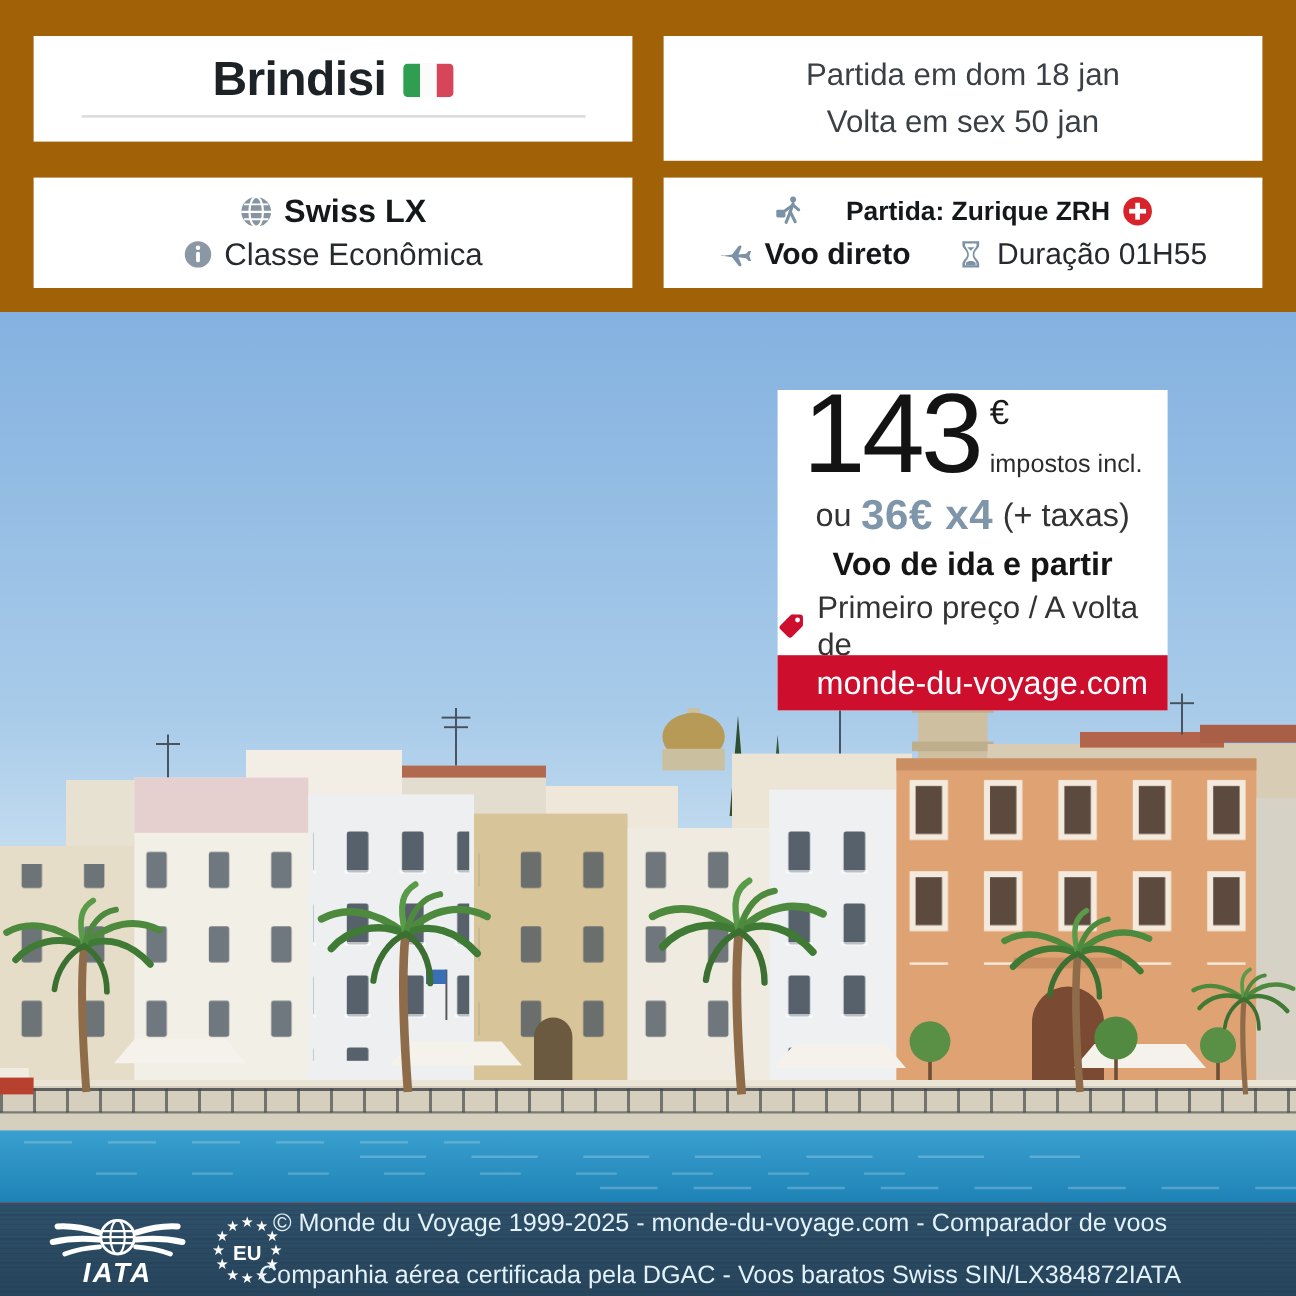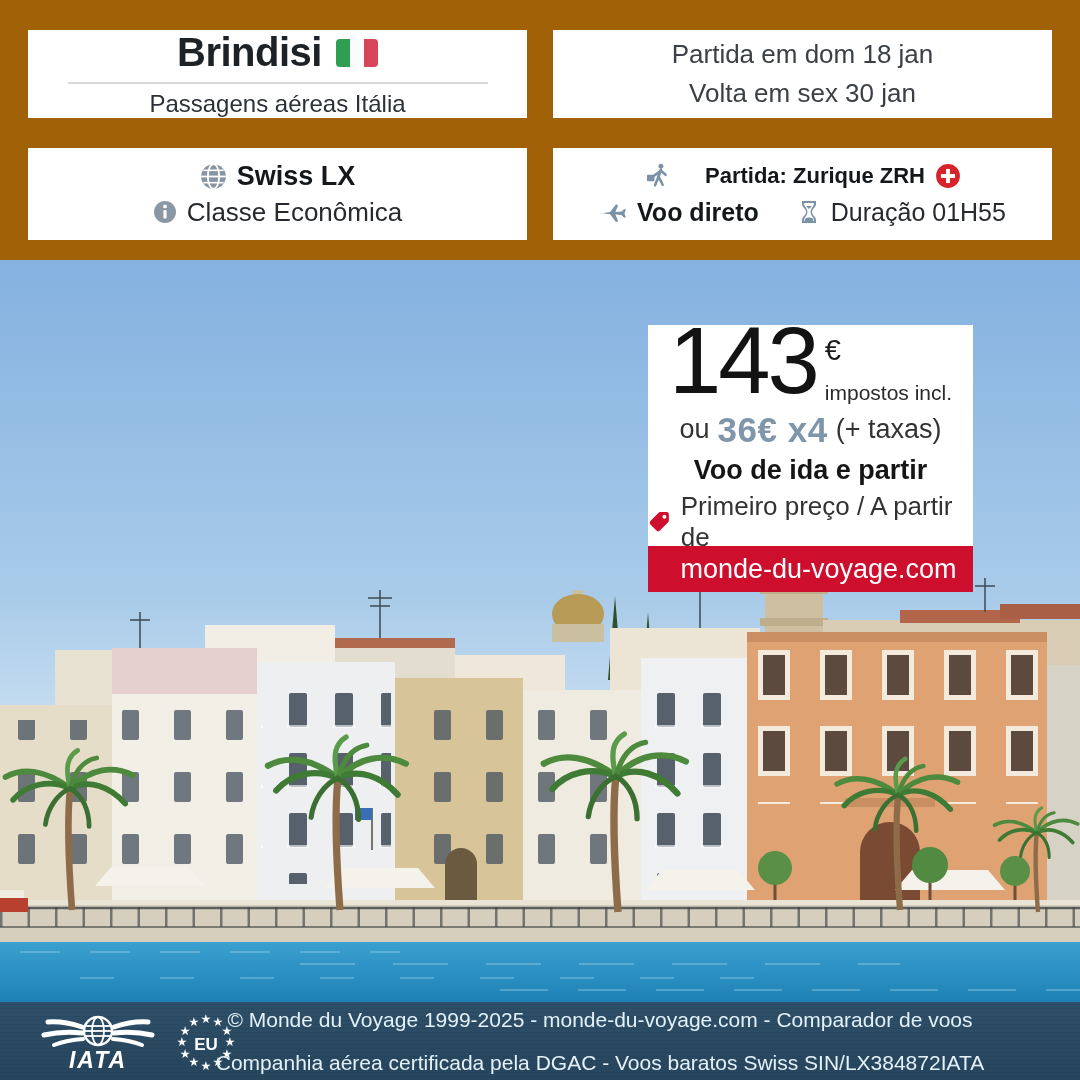--- a/index.html
+++ b/index.html
@@ -4,21 +4,21 @@
 <style>
   html,body{margin:0;padding:0;background:#222;}
   .poster{
     position:relative;width:1080px;height:1080px;overflow:hidden;
     font-family:"Liberation Sans", sans-serif;background:#ce0e2d;
   }
   
   .top-band{position:absolute;left:0;top:0;width:1080px;height:260px;background:#a16207;}
   .card{position:absolute;background:#fff;display:flex;flex-direction:column;justify-content:center;align-items:center;}
   .card-destination{left:28px;top:30px;width:499px;height:88px;}
-  .card-dates{left:553px;top:30px;width:499px;height:88px;}
+  .card-dates{left:553px;top:30px;width:499px;height:104px;}
   .card-airline{left:28px;top:148px;width:499px;height:92px;}
   .card-route{left:553px;top:148px;width:499px;height:92px;}
   .dest-row{display:flex;align-items:center;gap:14px;}
   .dest-title{margin:0;font-size:40px;font-weight:bold;color:#1d2227;letter-spacing:-0.5px;}
   .flag-italy{width:42px;height:28px;border-radius:4px;overflow:hidden;display:flex;box-shadow:0 0 0 1px rgba(0,0,0,0.08) inset;}
   .flag-italy i{flex:1;}
   .flag-italy i:nth-child(1){background:#2f9e51;}
   .flag-italy i:nth-child(2){background:#fbfbfb;}
   .flag-italy i:nth-child(3){background:#d6455a;}
   .dest-divider{width:420px;height:2px;background:#d9d9d9;margin:7px 0 6px 0;}
@@ -32,21 +32,21 @@
   .route-duration{font-size:25px;color:#26292d;}
   .route-gap{width:18px;}
   .ic{display:inline-block;vertical-align:middle;}
   
   .photo{position:absolute;left:0;top:260px;width:1080px;height:742px;overflow:hidden;
          background:linear-gradient(#84b1e0 0%,#a8cbe9 45%,#c6ddf0 62%);}
   .scene{position:absolute;left:0;top:0;}
   
   .price-card{position:absolute;left:648px;top:65px;width:325px;height:267px;background:#fff;}
   .price-body{position:absolute;left:0;right:0;top:0;bottom:46px;display:flex;flex-direction:column;align-items:center;justify-content:center;gap:5px;}
-  .price-row{display:flex;align-items:flex-end;justify-content:center;}
+  .price-row{display:flex;align-items:flex-start;justify-content:center;}
   .price-amount{font-size:94px;line-height:0.92;font-weight:400;color:#131313;letter-spacing:-3px;}
   .price-cur-col{display:flex;flex-direction:column;align-items:flex-start;margin-left:8px;margin-top:10px;}
   .price-currency{font-size:29px;color:#1a1a1a;}
   .price-taxes{font-size:21px;color:#2b2b2b;margin-top:14px;white-space:nowrap;}
   .installments{font-size:27px;color:#333;display:flex;align-items:center;gap:8px;}
   .installments b{font-size:35px;font-weight:bold;color:#7e95aa;letter-spacing:0.5px;}
   .trip-type{font-size:27px;font-weight:bold;color:#151515;}
   .offer-row{display:flex;align-items:center;gap:9px;font-size:26px;color:#333;}
   .site-bar{position:absolute;left:0;right:0;bottom:0;height:46px;background:#ce0e2d;color:#fff;
             font-size:27px;display:flex;align-items:center;justify-content:center;padding-left:16px;}
@@ -69,26 +69,25 @@
     <div class="card card-destination">
       <div class="dest-row">
         <h1 class="dest-title">Brindisi</h1>
         <span class="flag-italy">
             <i></i>
             <i></i>
             <i></i>
           </span>
       </div>
       <div class="dest-divider"></div>
-      <div class="dest-subtitle">Passagens aéreas Itália</div>
     </div>
 
     <div class="card card-dates">
       <div class="date-line">Partida em dom 18 jan</div>
-      <div class="date-line">Volta em sex 30 jan</div>
+      <div class="date-line">Volta em sex 50 jan</div>
     </div>
 
     <div class="card card-airline">
       <div class="icon-row">
         <svg class="ic" width="27" height="27" viewBox="0 0 24 24">
           <circle cx="12" cy="12" r="11" fill="#8795a3"></circle>
           <ellipse cx="12" cy="12" rx="5" ry="11" fill="none" stroke="#fff" stroke-width="1.6"></ellipse>
           <line x1="1" y1="12" x2="23" y2="12" stroke="#fff" stroke-width="1.6"></line>
           <line x1="3" y1="6.5" x2="21" y2="6.5" stroke="#fff" stroke-width="1.4"></line>
           <line x1="3" y1="17.5" x2="21" y2="17.5" stroke="#fff" stroke-width="1.4"></line>
@@ -296,21 +295,21 @@
           <span>ou</span>
           <b>36€ x4</b>
           <span>(+ taxas)</span>
         </div>
         <div class="trip-type">Voo de ida e partir</div>
         <div class="offer-row">
           <svg class="ic" width="25" height="25" viewBox="0 0 24 24">
             <path fill="#ce0e2d" d="M12.6 2.5 h6 a2.5 2.5 0 0 1 2.5 2.5 v6 a2.5 2.5 0 0 1 -0.75 1.8 l-8.3 8.3 a2.5 2.5 0 0 1 -3.5 0 l-6.1-6.1 a2.5 2.5 0 0 1 0-3.5 l8.3-8.3 a2.5 2.5 0 0 1 1.85-0.7 Z"></path>
             <circle cx="16.6" cy="7.2" r="2" fill="#fff"></circle>
           </svg>
-          <span>Primeiro preço / A partir de</span>
+          <span>Primeiro preço / A volta de</span>
         </div>
       </div>
       <div class="site-bar">monde-du-voyage.com</div>
     </div>
   </div>
 
   <div class="footer">
     <div class="footer-logos">
       <svg width="124" height="62" viewBox="0 0 124 62">
         <g stroke="#fff" fill="none">

